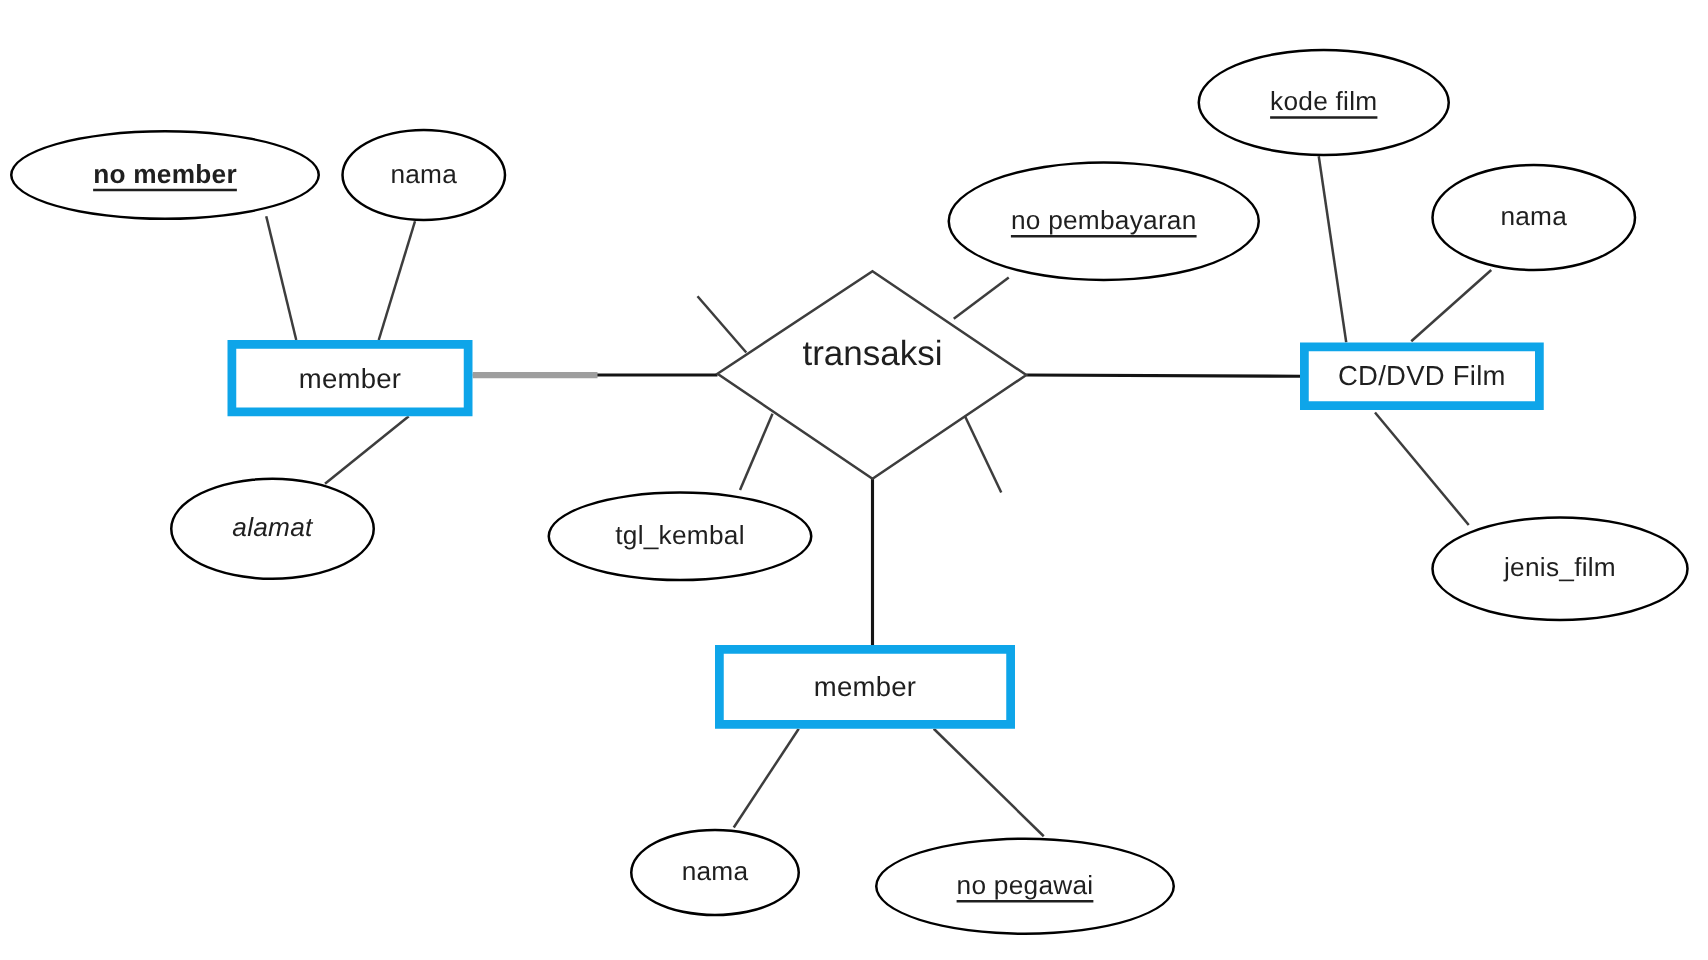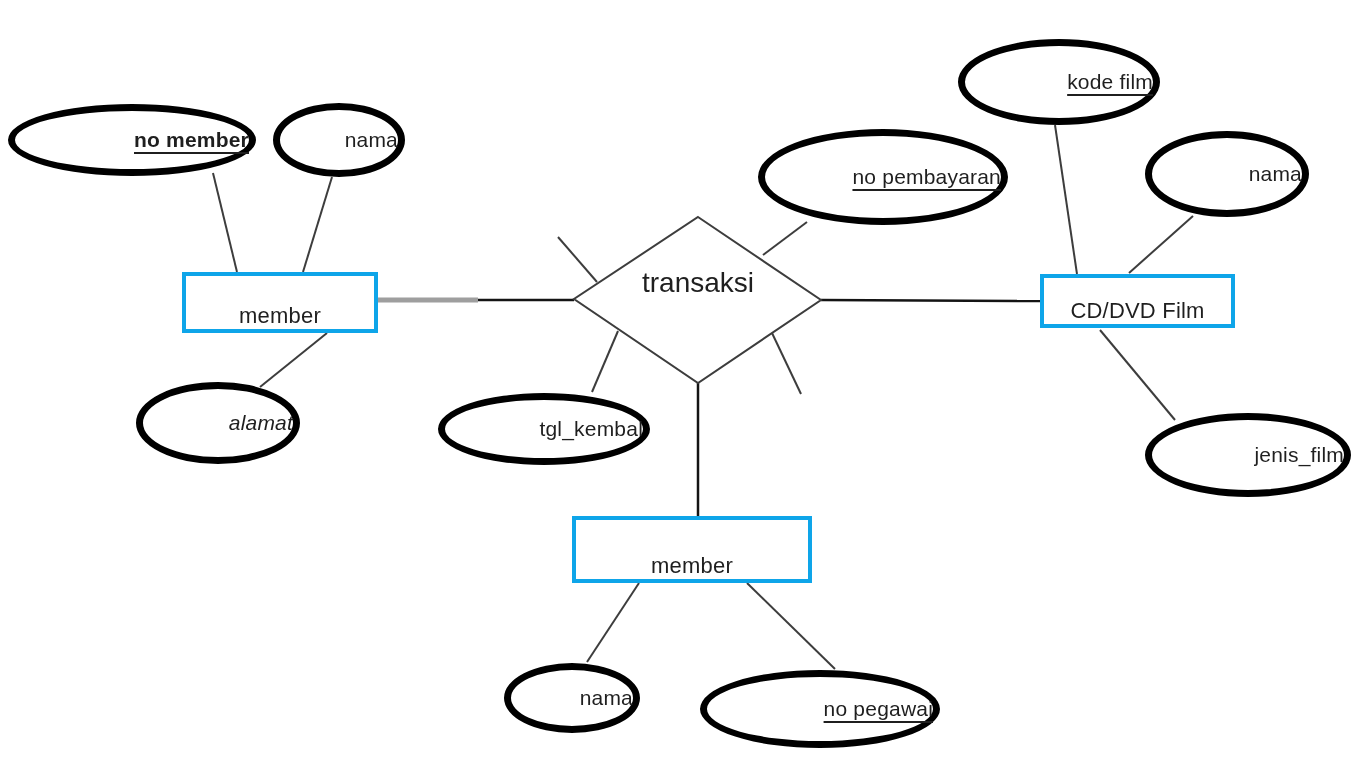--- a/index.html
+++ b/index.html
@@ -16,28 +16,26 @@
     position:absolute;
     display:flex;align-items:center;justify-content:center;
     background:#ffffff;
     box-sizing:border-box;
     z-index:1;
     font-size:21px;
     letter-spacing:0.2px;
     white-space:nowrap;
   }
   .ellipse{
-    border:7px solid #000000;
+    border:2px solid #000000;
     border-radius:50%;
-    justify-content:flex-end;
   }
   .rect{
-    border:4px solid #0ea5e9;
+    border:7px solid #0ea5e9;
     font-size:22px;
-    align-items:flex-end;
   }
   .diamond-label{
     position:absolute;
     z-index:1;
     background:transparent;
     border:none;
     display:flex;align-items:center;justify-content:center;
     font-size:28px;
     white-space:nowrap;
   }

